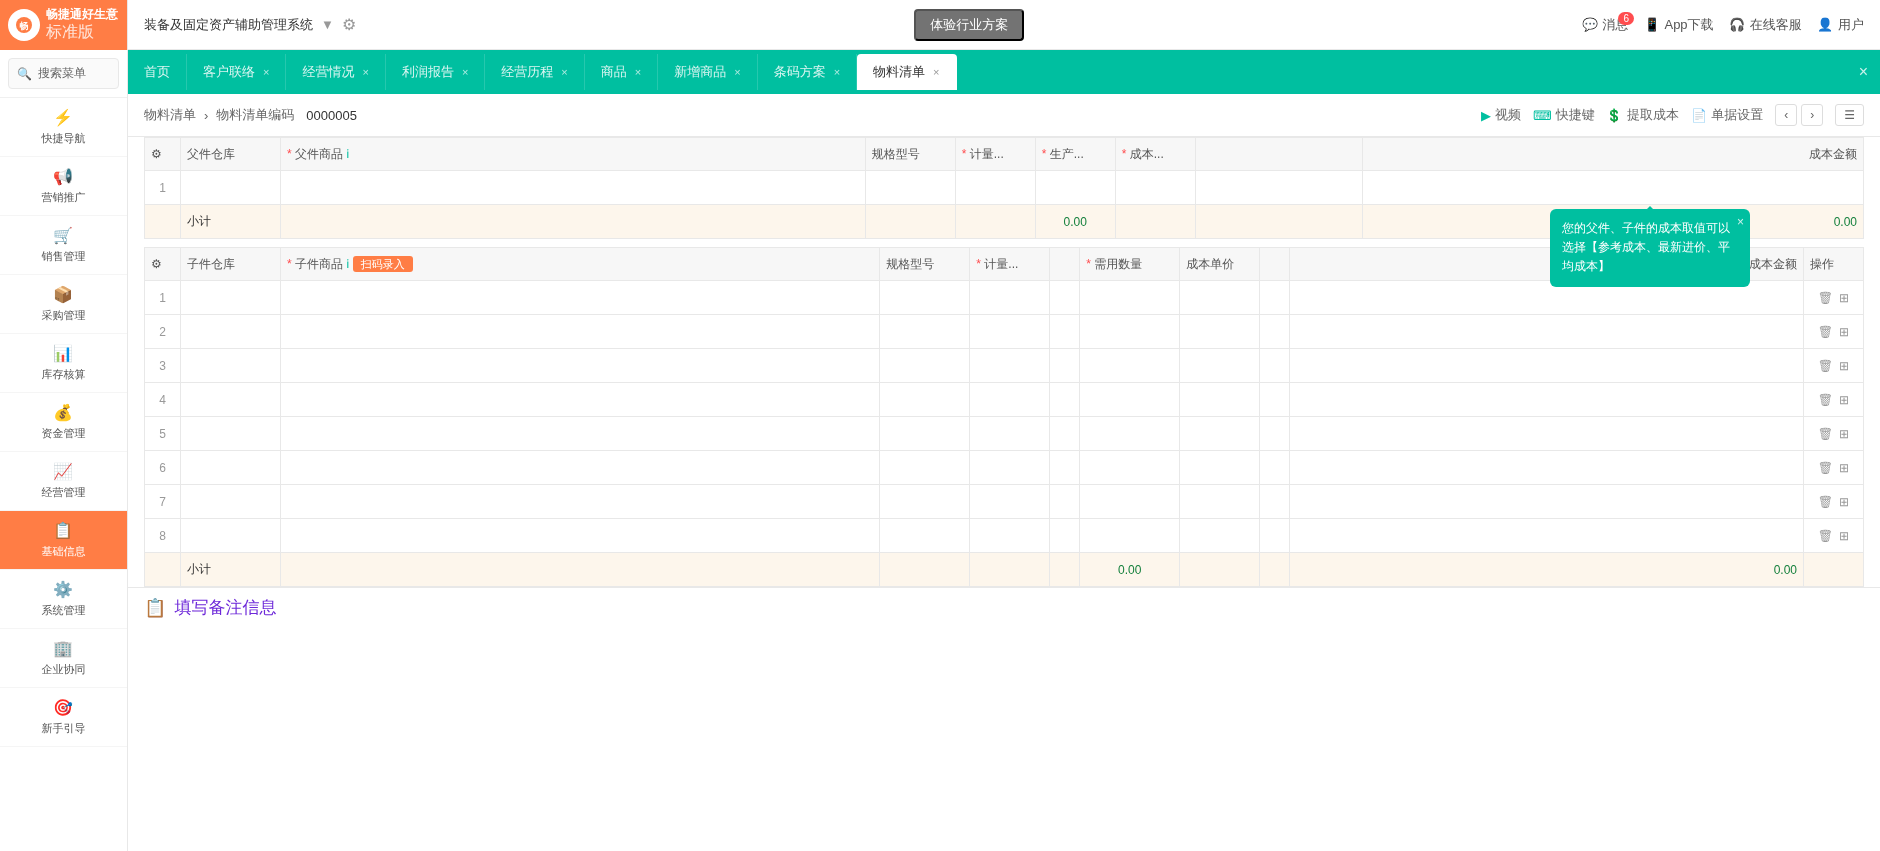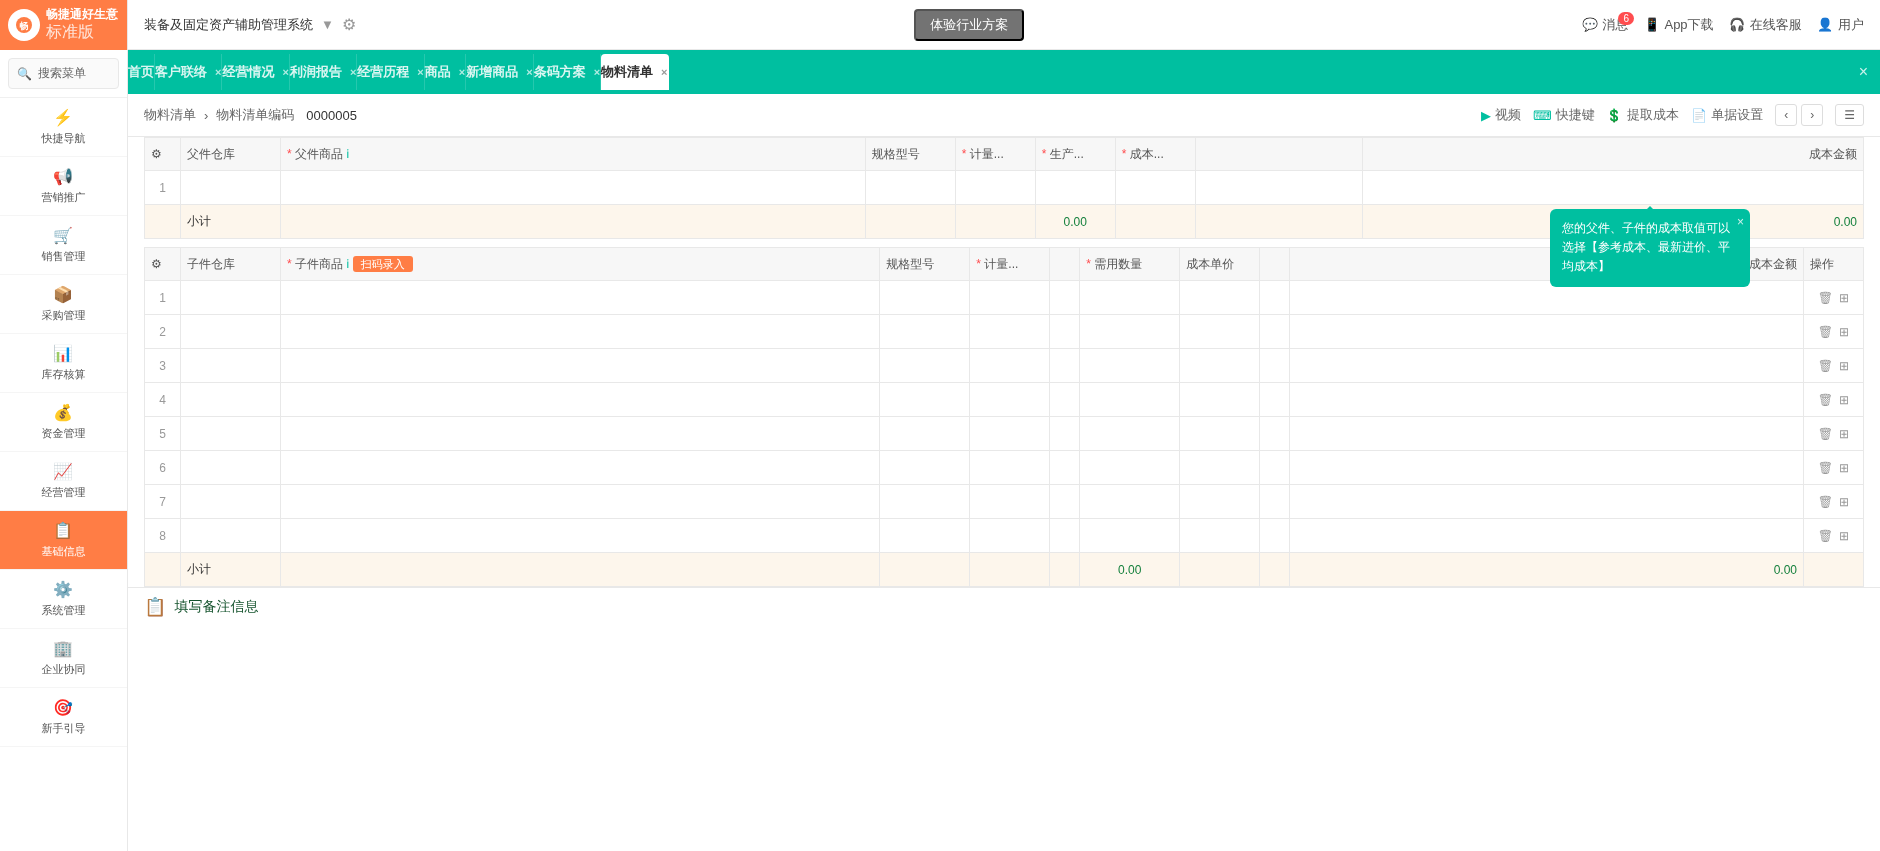--- a/index.html
+++ b/index.html
@@ -30,21 +30,21 @@
     .header-dropdown { color: #999; cursor: pointer; }
     .header-gear { color: #999; cursor: pointer; font-size: 16px; }
     .header-trial { background: #737373; color: #fff; padding: 5px 14px; border-radius: 4px; font-size: 13px; cursor: pointer; }
     .header-right { display: flex; align-items: center; gap: 16px; color: #555; font-size: 13px; }
     .header-badge { position: relative; cursor: pointer; }
     .badge-dot { position: absolute; top: -4px; right: -6px; background: #ff4d4f; color: #fff; border-radius: 10px; font-size: 10px; padding: 1px 4px; min-width: 16px; text-align: center; }
     .header-right-item { display: flex; align-items: center; gap: 4px; cursor: pointer; color: #555; }
 
     
     .nav-tabs { background: #00bfa0; display: flex; align-items: center; height: 44px; flex-shrink: 0; overflow: hidden; }
-    .nav-tab { padding: 0 0; height: 36px; display: flex; align-items: center; gap: 4px; color: rgba(255,255,255,0.85); cursor: pointer; font-size: 13px; white-space: nowrap; border-right: 1px solid rgba(255,255,255,0.15); font-weight: bold; }
+    .nav-tab { padding: 0 16px; height: 36px; display: flex; align-items: center; gap: 4px; color: rgba(255,255,255,0.85); cursor: pointer; font-size: 13px; white-space: nowrap; border-right: 1px solid rgba(255,255,255,0.15); }
     .nav-tab.active { background: #fff; color: #333; border-radius: 4px 4px 0 0; }
     .nav-tab .close-x { font-size: 11px; color: rgba(255,255,255,0.7); margin-left: 4px; }
     .nav-tab.active .close-x { color: #999; }
     .nav-close { margin-left: auto; color: rgba(255,255,255,0.8); padding: 0 12px; cursor: pointer; font-size: 16px; }
 
     
     .content { flex: 1; overflow-y: auto; background: #fff; }
 
     
     .page-header { display: flex; align-items: center; padding: 10px 16px; border-bottom: 1px solid #e8e8e8; gap: 24px; }
@@ -528,17 +528,17 @@
   <td></td>
   <td class="value" style="text-align:right;">0.00</td>
   <td></td>
 </tr>
           </tbody>
       </table>
     </div>
 
     <div class="bottom-bar">
       <span class="bottom-icon">📋</span>
-      <span style="color:#14532d; font-size:14px;">填写备注信息</span>
+      <span style="color:#6d28d9; font-size:17px;">填写备注信息</span>
     </div>
 
   </div>
 </div>
 
 </body></html>

